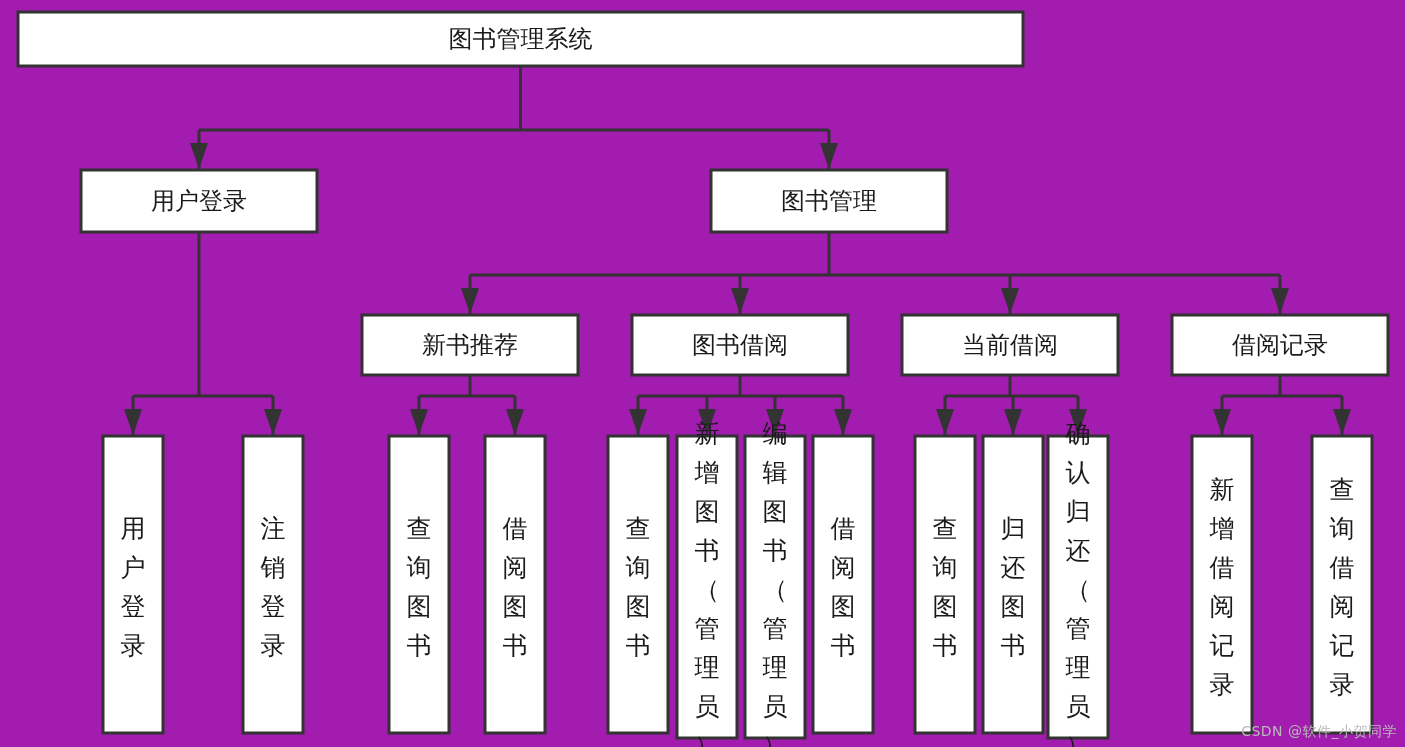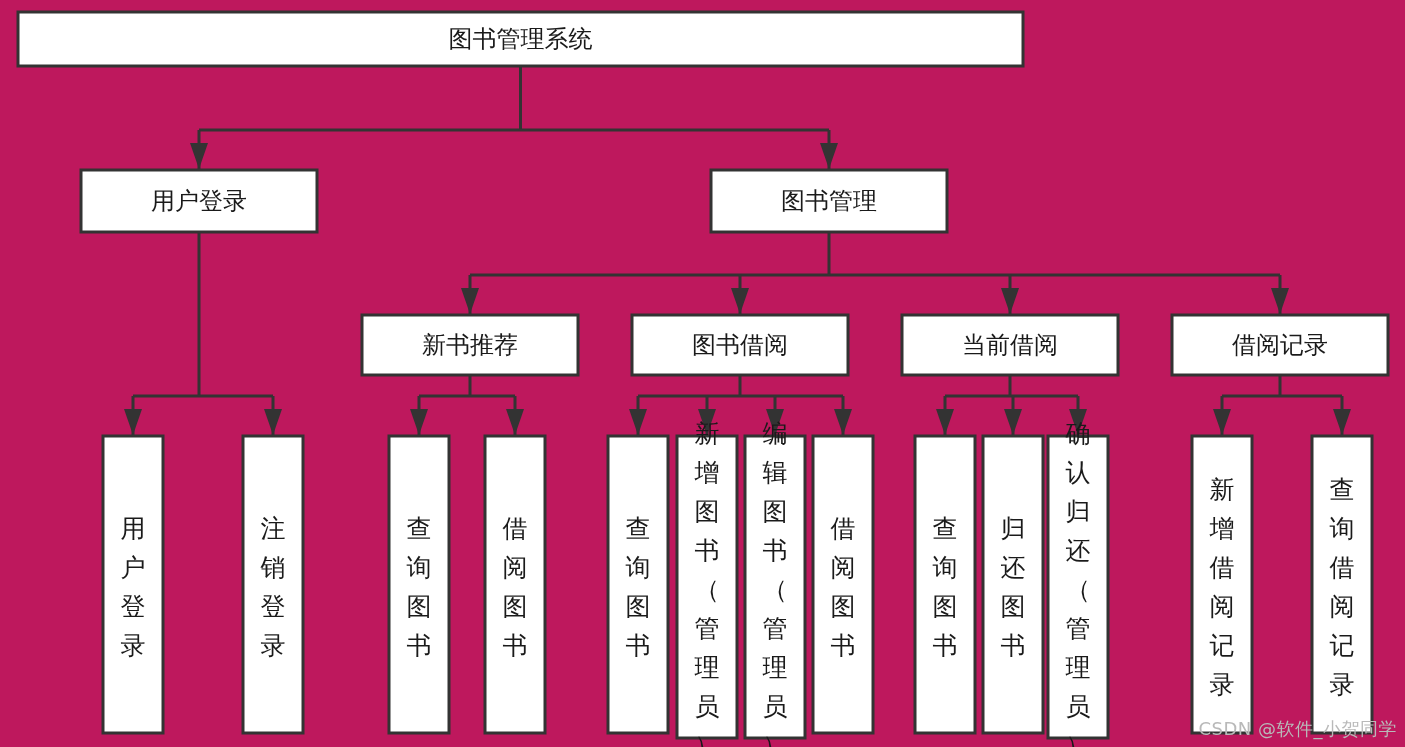--- a/index.html
+++ b/index.html
@@ -11,21 +11,21 @@
   body {
     width: 1405px;
     height: 747px;
     font-family: "DejaVu Sans", "Liberation Sans", sans-serif;
     overflow: hidden;
   }
   #diagram-root {
     position: relative;
     width: 1405px;
     height: 747px;
-    background: #be185d;
+    background: #a21caf;
   }
   svg.diagram {
     display: block;
     width: 1405px;
     height: 747px;
   }
   .node-box {
     fill: #ffffff;
     stroke: #333333;
     stroke-width: 3;
@@ -51,21 +51,21 @@
     font-family: "DejaVu Sans", "Liberation Sans", sans-serif;
     font-size: 25px;
     fill: #1a1a1a;
     text-anchor: middle;
   }
   .watermark {
     position: absolute;
     right: 8px;
     bottom: 6px;
     font-family: "DejaVu Sans", "Liberation Sans", sans-serif;
-    font-size: 18px;
+    font-size: 14px;
     color: #b9b9b9;
     white-space: nowrap;
     letter-spacing: 0.5px;
     pointer-events: none;
   }
 </style>
 </head>
 <body>
 
 <div id="diagram-root">

